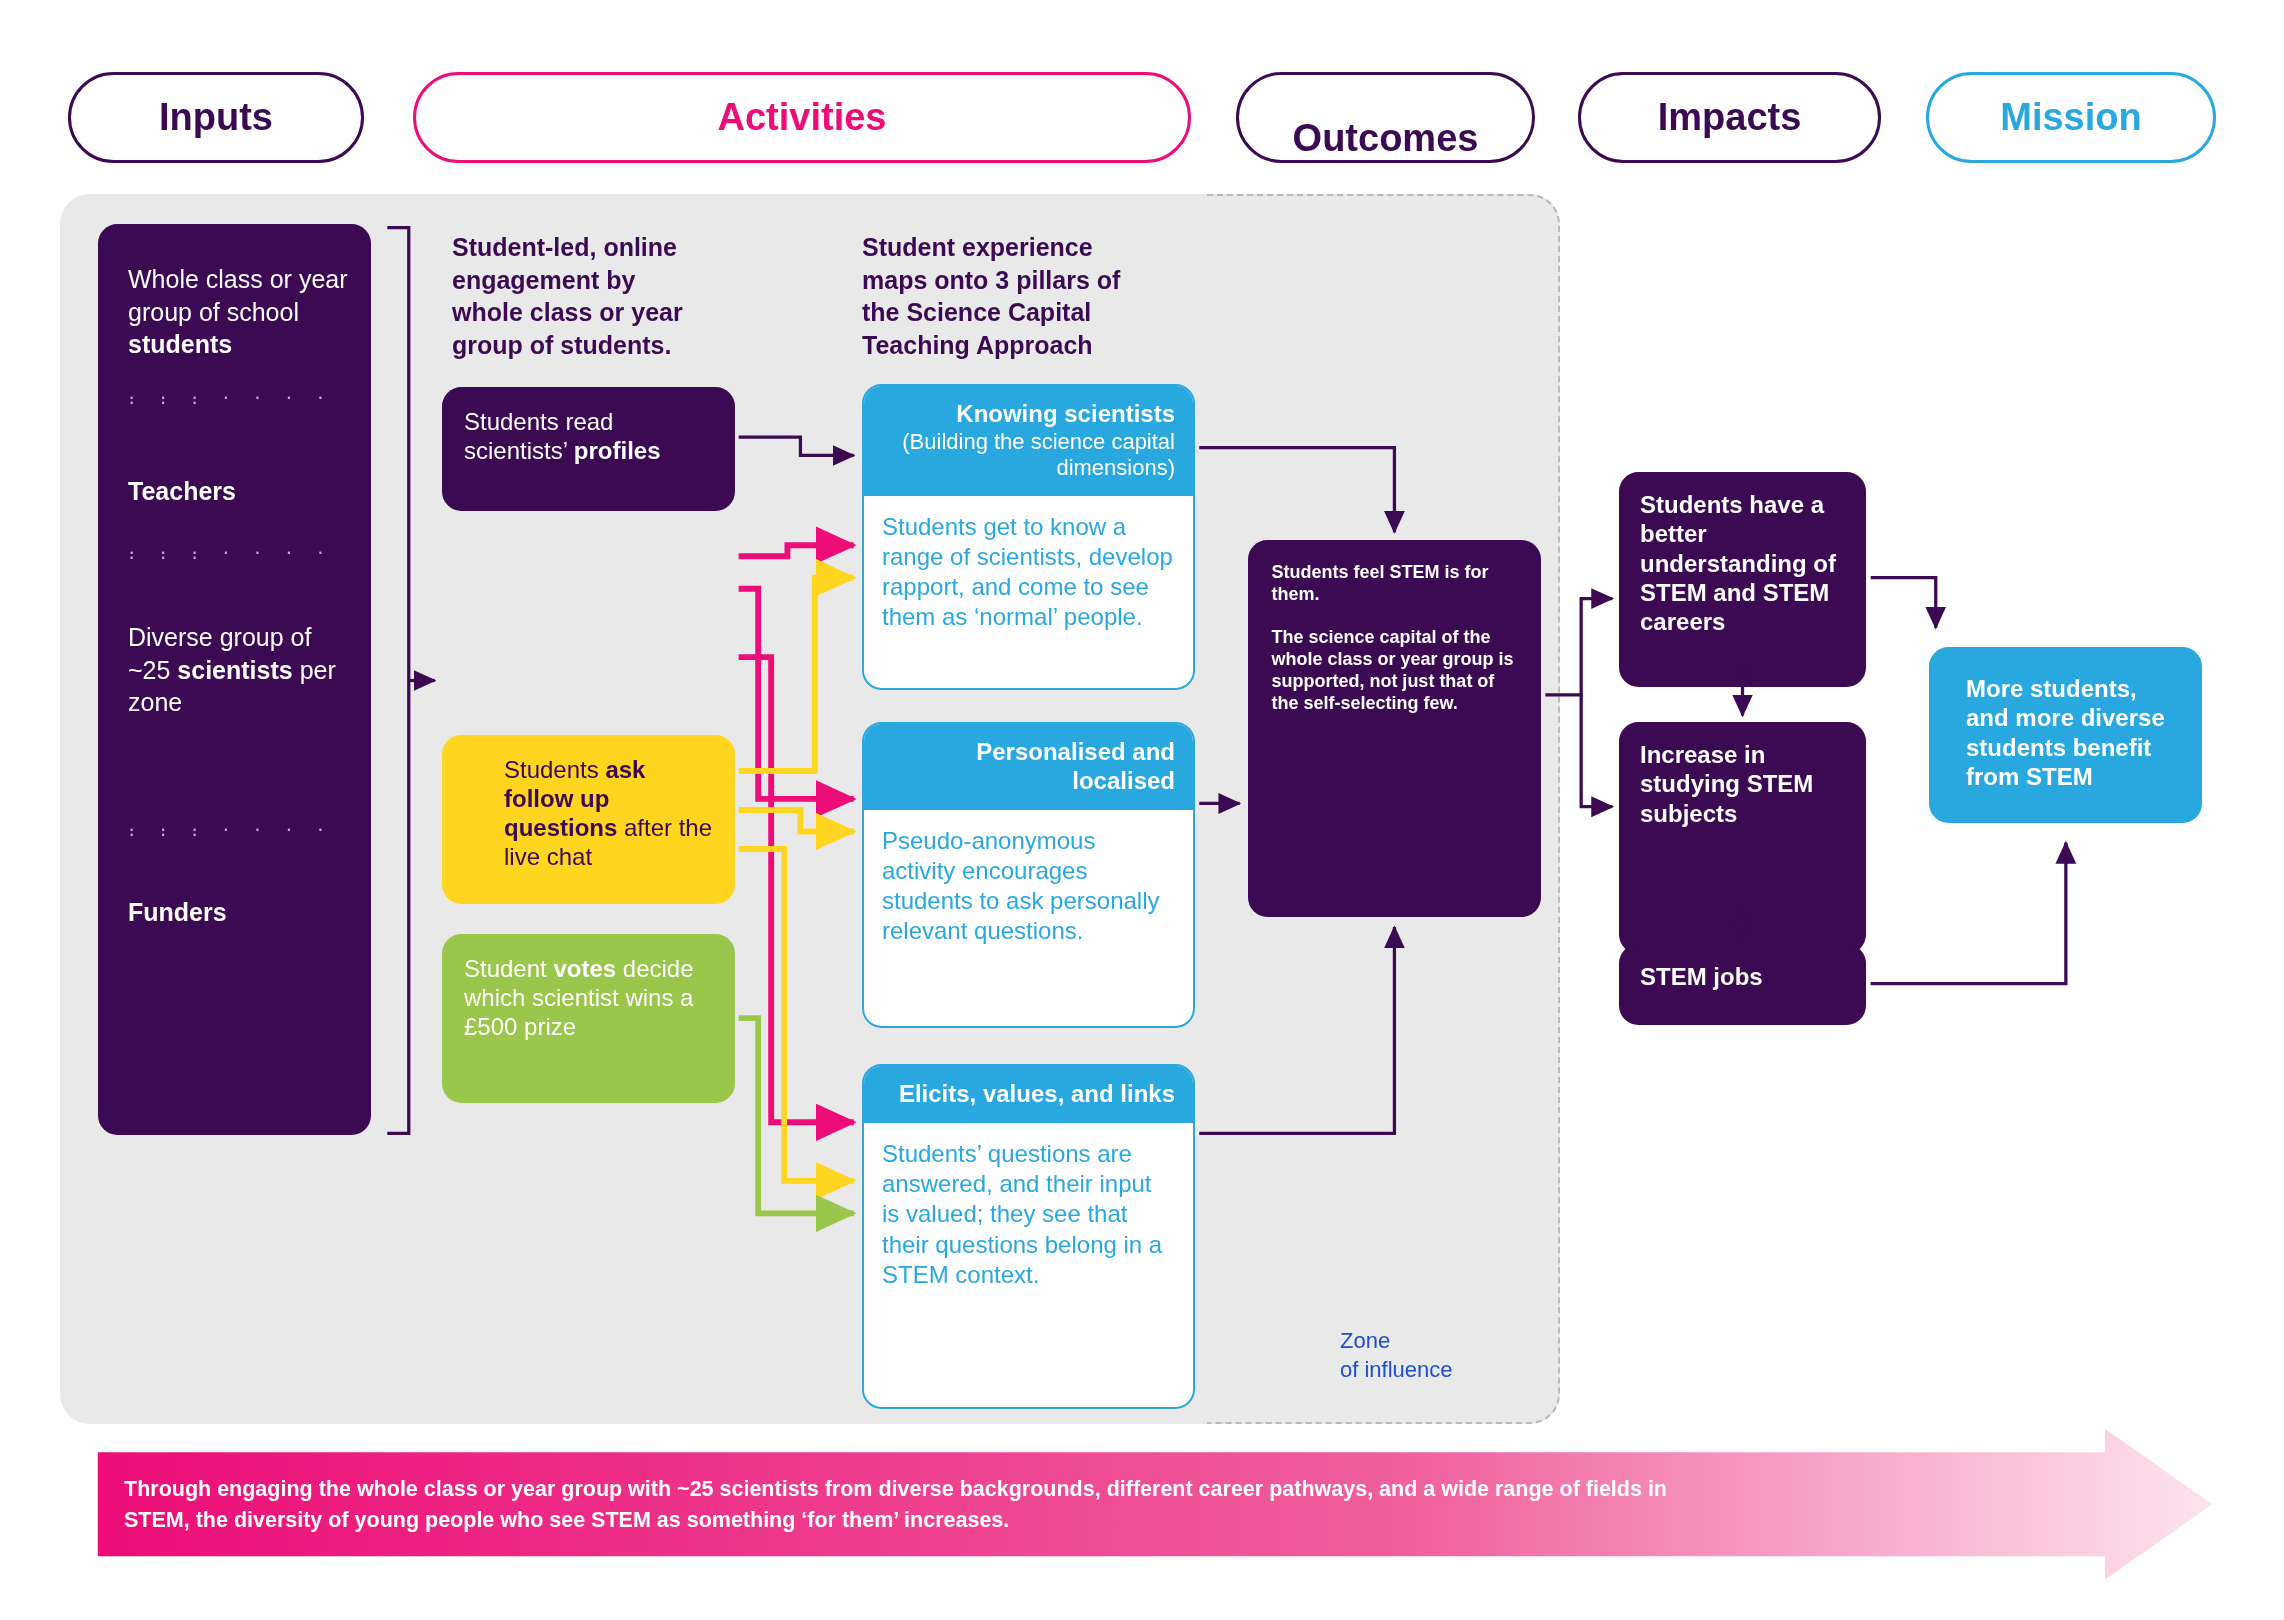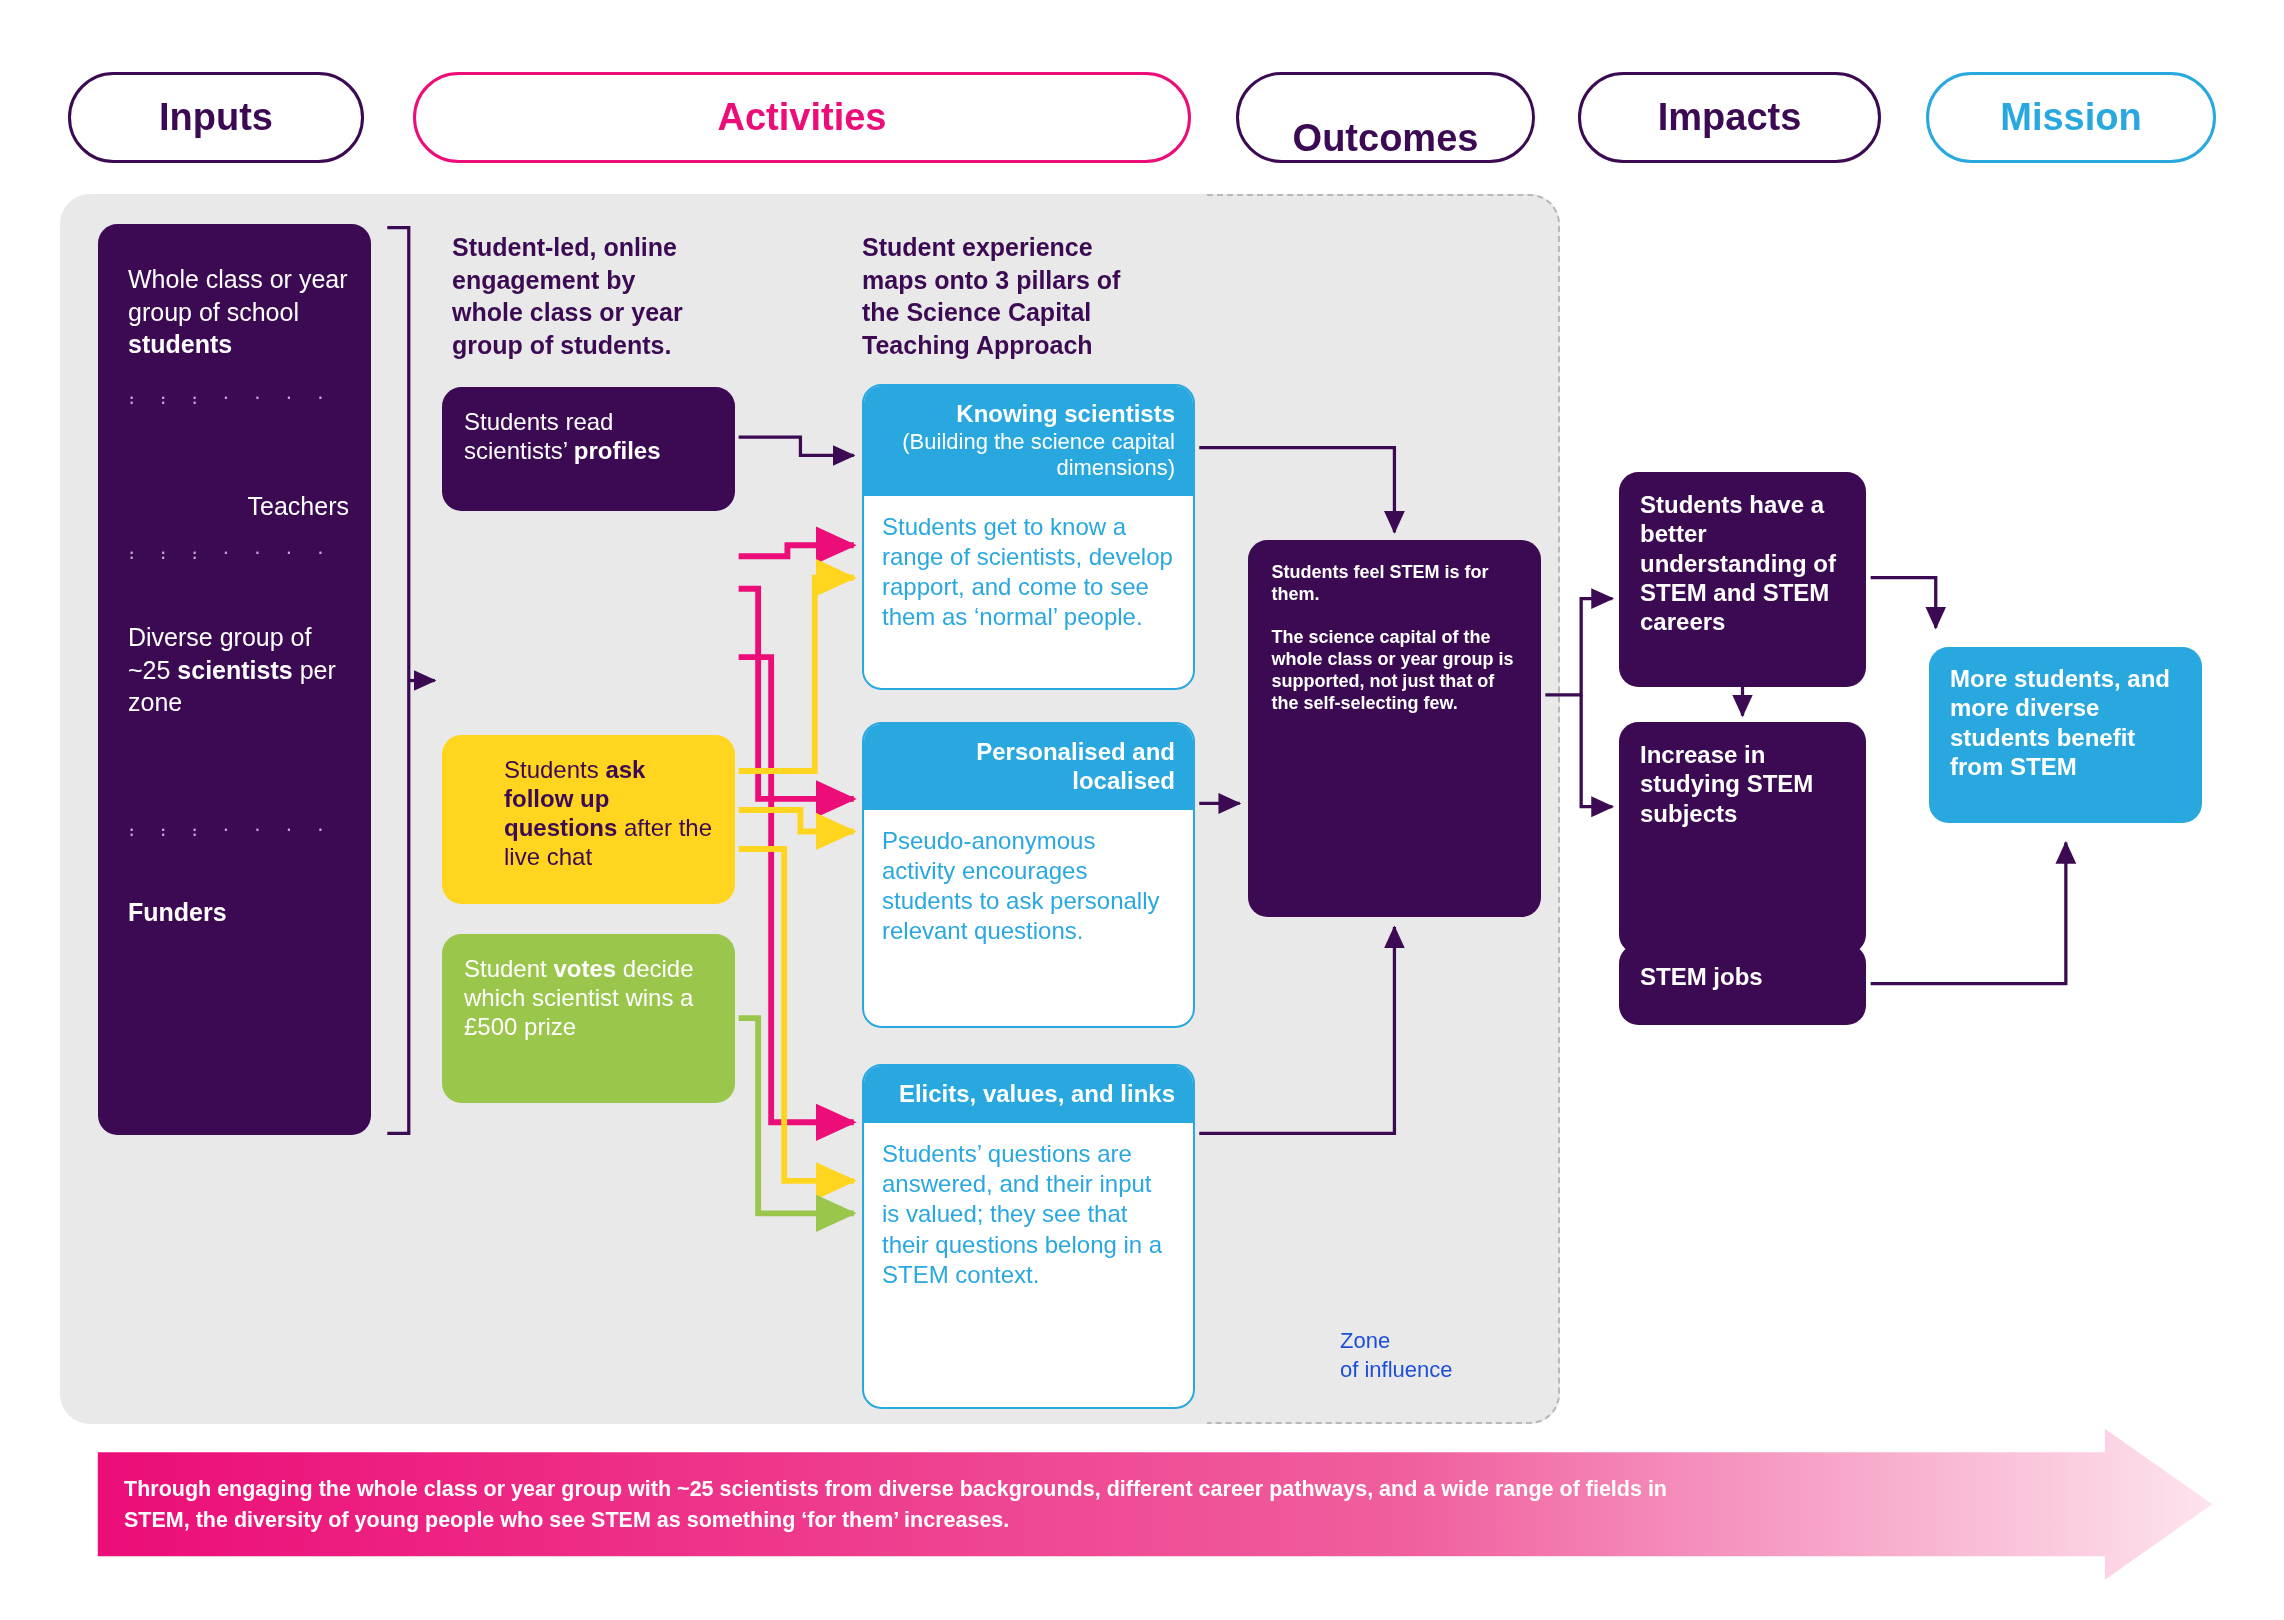--- a/index.html
+++ b/index.html
@@ -60,21 +60,21 @@
   .blue   { background:#29a8e0; color:#ffffff; }
 
   
   .inputs-box {
     left:98px; top:224px; width:273px; height:911px;
     background:#3b0a52; color:#ffffff; border-radius:19.5px;
     position:absolute; box-sizing:border-box;
   }
   .inputs-box .seg { position:absolute; left:30px; width:221px; font-size:25px; line-height:1.3; }
   .seg1 { top:39px; }
-  .seg2 { top:266px; font-weight:normal;text-align:right; }
+  .seg2 { top:251px; font-weight:bold; }
   .seg3 { top:397px; }
   .seg4 { top:672px; font-weight:bold; }
   .dots {
     position:absolute; left:30px; width:221px; height:5.2px;
     color:#c9a8d8; font-size:22px; letter-spacing:9px; line-height:5.2px;
   }
   .dots1 { top:170px; }
   .dots2 { top:325px; }
   .dots3 { top:602px; }
 
@@ -107,21 +107,21 @@
   .outcome-box .p2 { margin-top:21px; }
 
   
   .imp-understanding { left:1619px; top:472px; width:247px; height:215px; }
   .imp-increase      { left:1619px; top:722px; width:247px; height:232px; }
   .imp-jobs          { left:1619px; top:944px; width:247px; height:81px; }
   .imp-understanding .inner, .imp-increase .inner, .imp-jobs .inner { font-size:24px; font-weight:bold; padding:18px 21px; }
 
   
   .mission-box { left:1929px; top:647px; width:273px; height:176px; }
-  .mission-box .inner { font-size:24px; font-weight:bold; padding:17px 21px; }
+  .mission-box .inner { font-size:24px; font-weight:bold; padding:27px 21px;margin-left:16px; }
 
   
   .banner-wrap { position:absolute; left:98px; top:1452px; width:2115px; height:104px; }
   .banner-text {
     position:absolute; left:26px; top:22px; width:1562px;
     font-size:21.5px; font-weight:bold; color:#ffffff; line-height:1.45;
   }
 
   svg.arrows { position:absolute; left:0; top:0; width:2284px; height:1620px; pointer-events:none; }
 </style>

